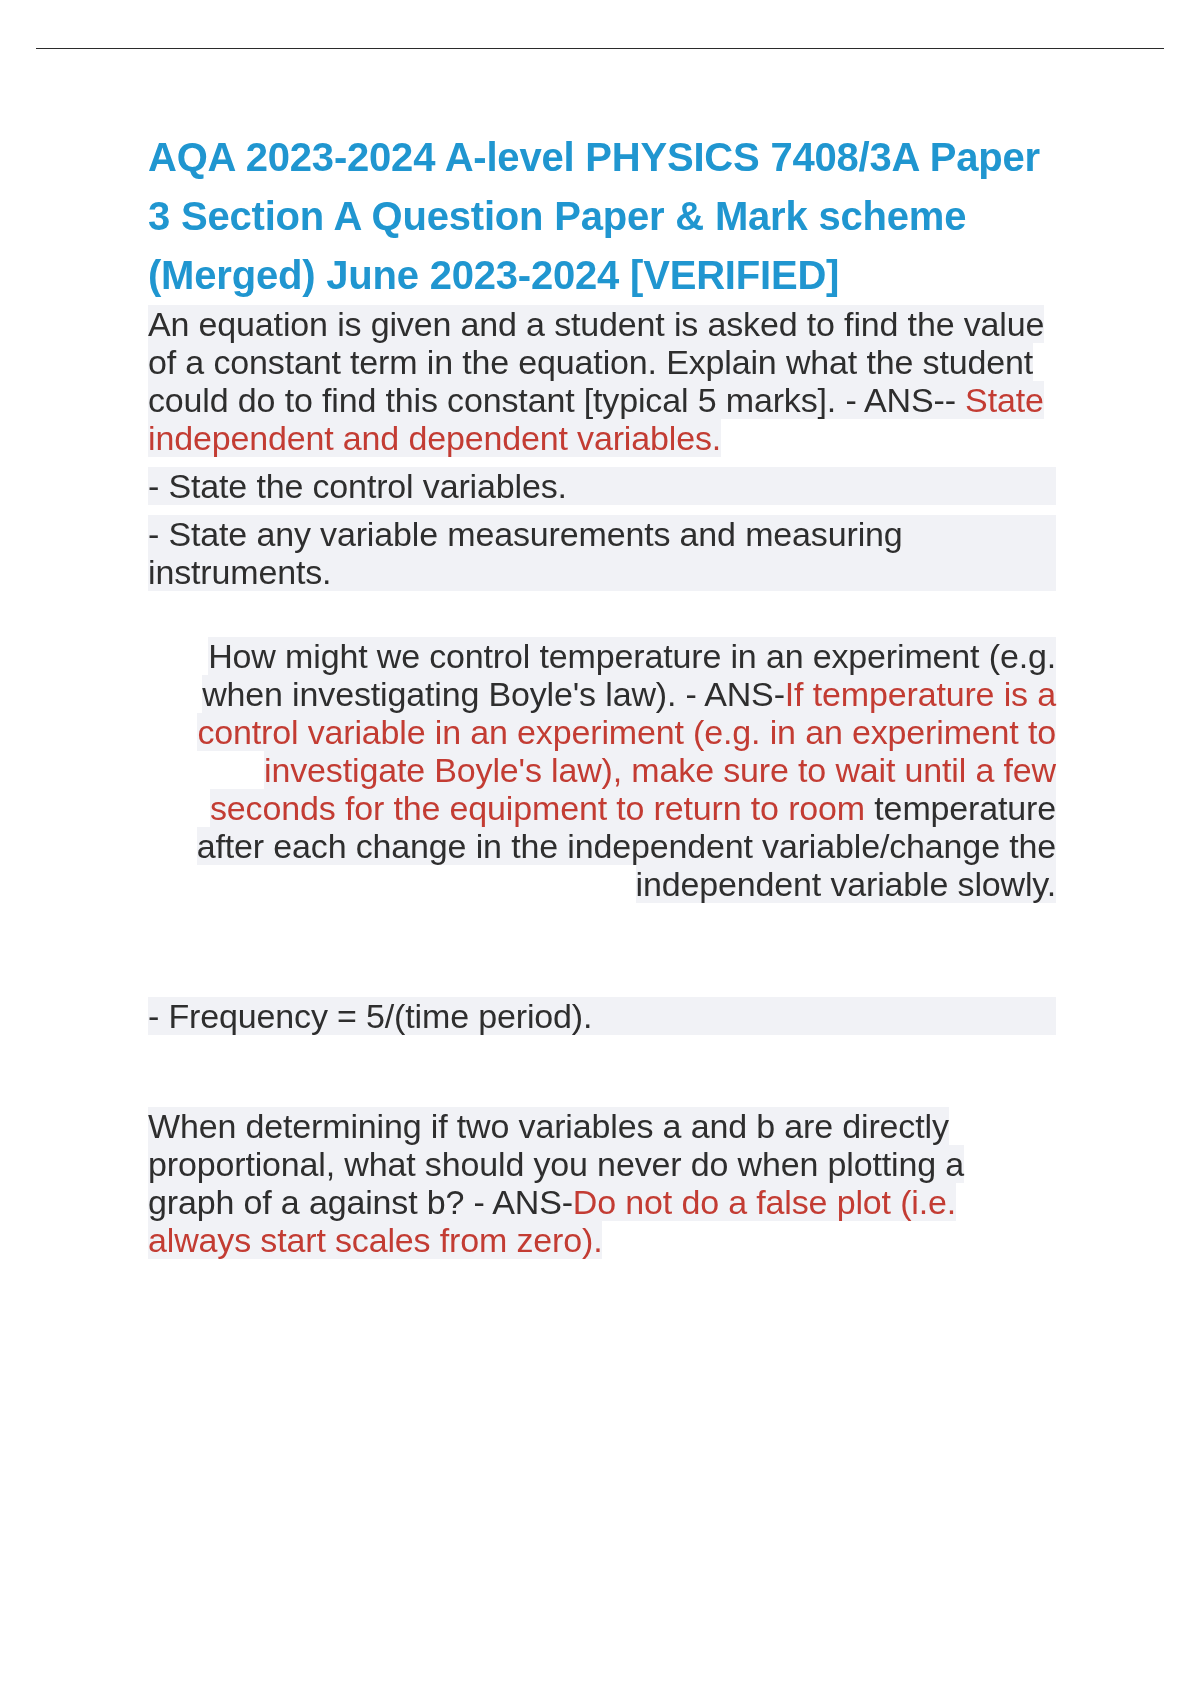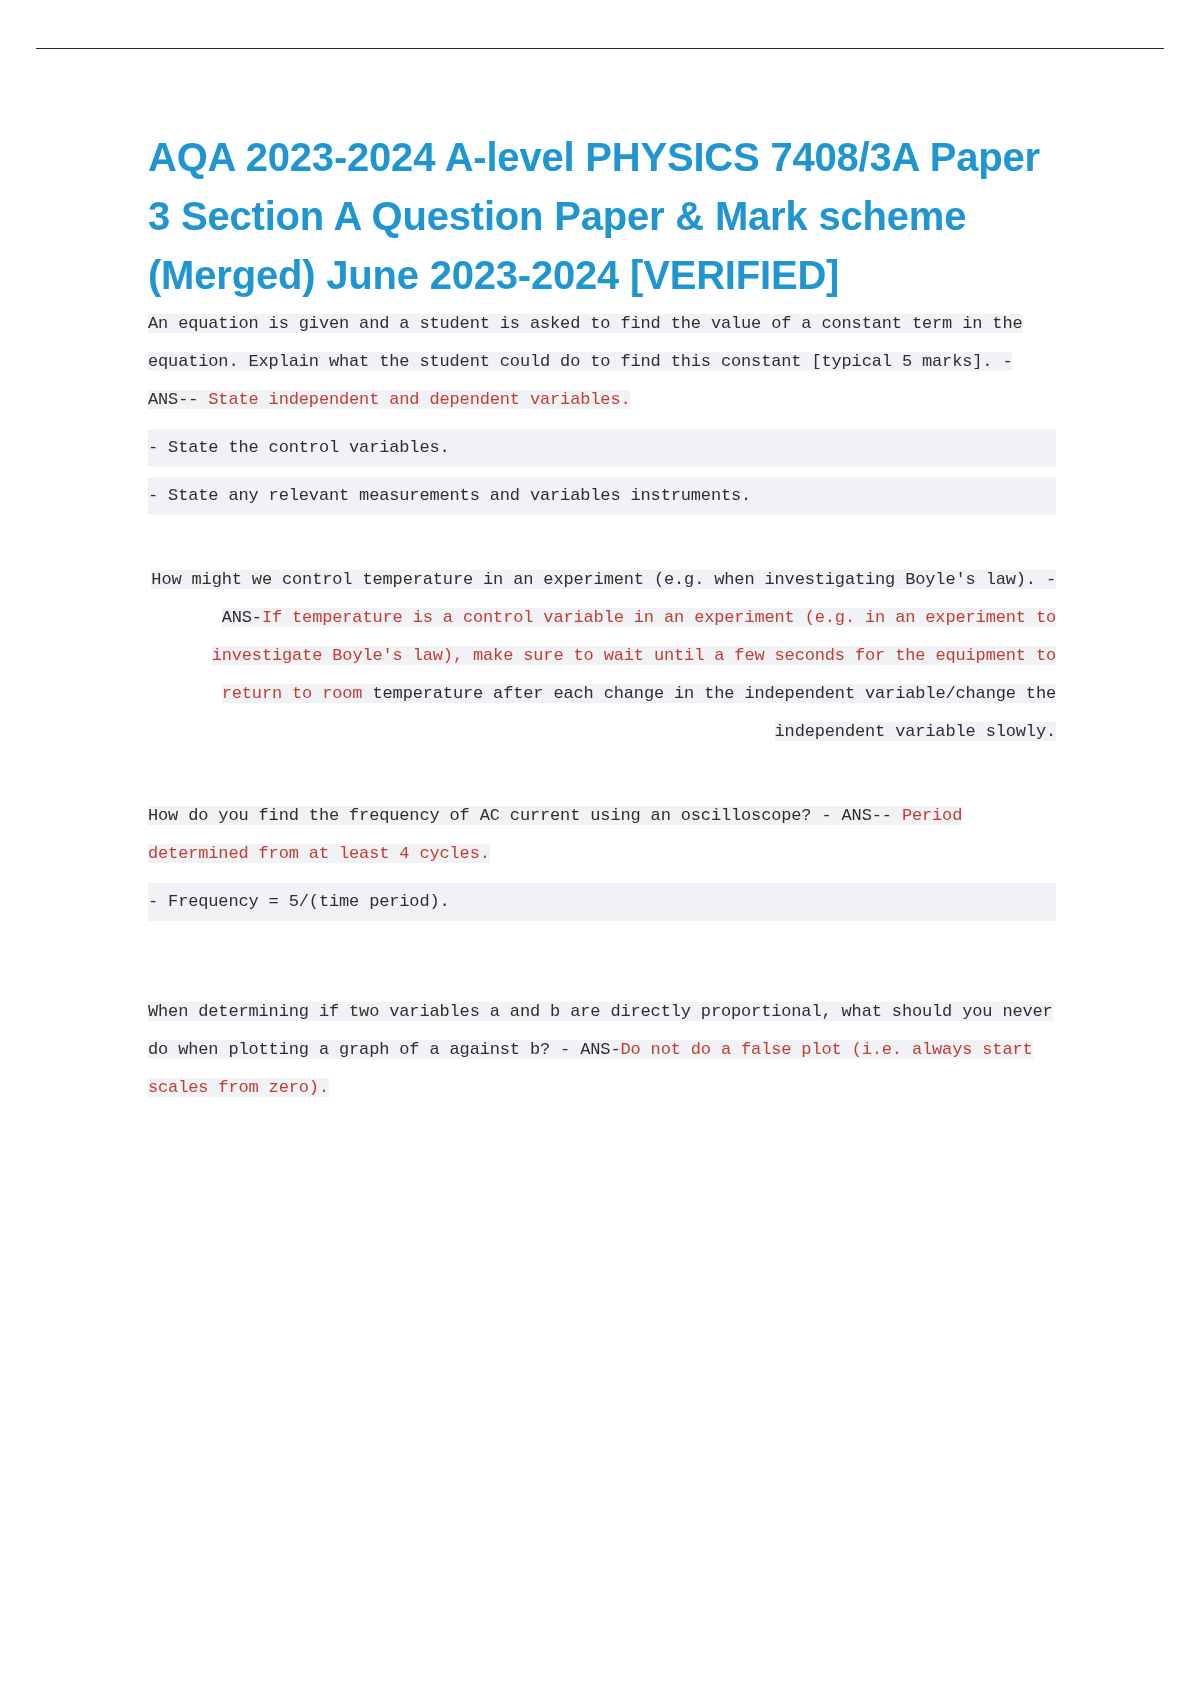--- a/index.html
+++ b/index.html
@@ -45,26 +45,25 @@
     font-weight: bold;
     color: #2096d0;
     letter-spacing: -0.2px;
     margin: 0;
     width: 900px;
     font-stretch: condensed;
   }
 
   .qa-block {
     margin-top: 34px;
-    font-size: 17px;
+    font-size: 34px;
     line-height: 38px;
     color: #2e2e2e;
     font-weight: normal;
     letter-spacing: -0.15px;
-    font-family: Liberation Mono, monospace;
   }
   .qa-block:first-of-type { margin-top: 0; }
 
   .blk-1 { margin-top: 78px; }
   .blk-2 { margin-top: 46px; text-align: right; }
   .blk-3 { margin-top: 46px; }
   .blk-4 { margin-top: 72px; }
 
   .line {
     display: block;
@@ -97,33 +96,31 @@
 
   <div class="content">
 
     <h1 class="doc-title">AQA 2023-2024  A-level PHYSICS 7408/3A Paper 3 Section A Question Paper &amp; Mark scheme (Merged) June 2023-2024 [VERIFIED]</h1>
 
     <div class="qa-block blk-1">
       <span class="hl">
         <span class="q">An equation is given and a student is asked to find the value of a constant term in the equation. Explain what the student could do to find this constant [typical 5 marks]. - ANS-- </span><span class="ans">State independent and dependent variables.</span>
       </span><br>
       <span class="hl line">- State the control variables.</span>
-      <span class="hl line">- State any relevant measurements and variables instruments.</span>
+      <span class="hl line">- State any variable measurements and measuring instruments.</span>
     </div>
 
     <div class="qa-block blk-2">
       <span class="hl">
         <span class="q">How might we control temperature in an experiment (e.g. when investigating Boyle's law). - ANS-</span><span class="ans">If temperature is a control variable in an experiment (e.g. in an experiment to investigate Boyle's law), make sure to wait until a few seconds for the equipment to return to room </span><span class="q">temperature after each change in the independent variable/change the independent variable slowly.</span>
       </span>
     </div>
 
     <div class="qa-block blk-3">
-      <span class="hl">
-        <span class="q">How do you find the frequency of AC current using an oscilloscope? - ANS-- </span><span class="ans">Period determined from at least 4 cycles.</span>
-      </span><br>
+      <br>
       <span class="hl line">- Frequency = 5/(time period).</span>
     </div>
 
     <div class="qa-block blk-4">
       <span class="hl">
         <span class="q">When determining if two variables a and b are directly proportional, what should you never do when plotting a graph of a against b? - ANS-</span><span class="ans">Do not do a false plot (i.e. always start scales from zero).</span>
       </span>
     </div>
 
   </div>

